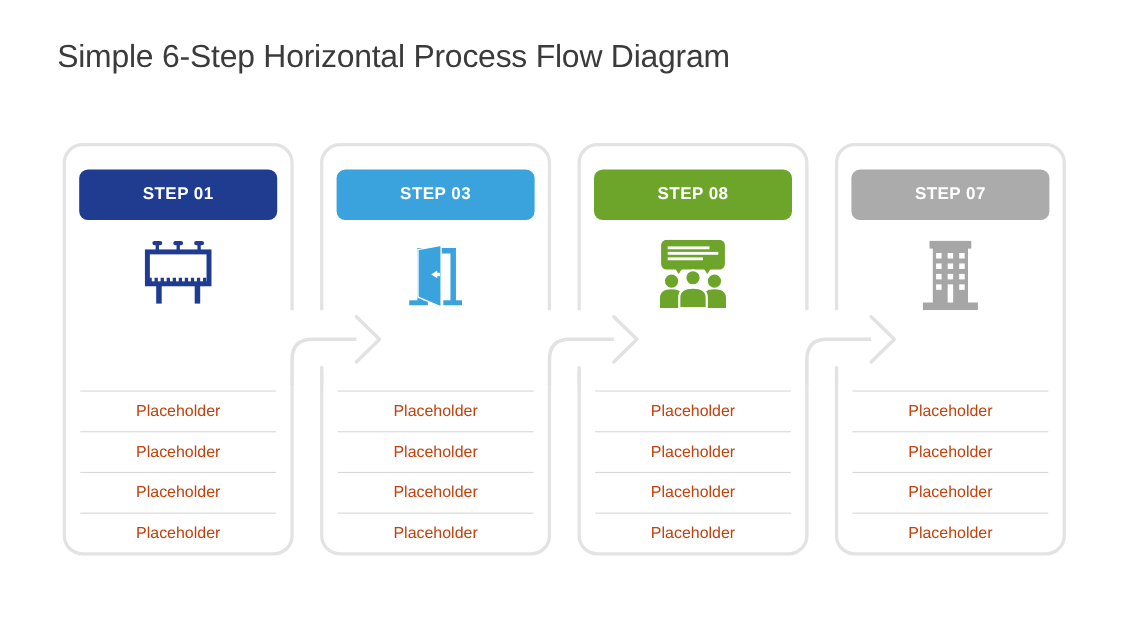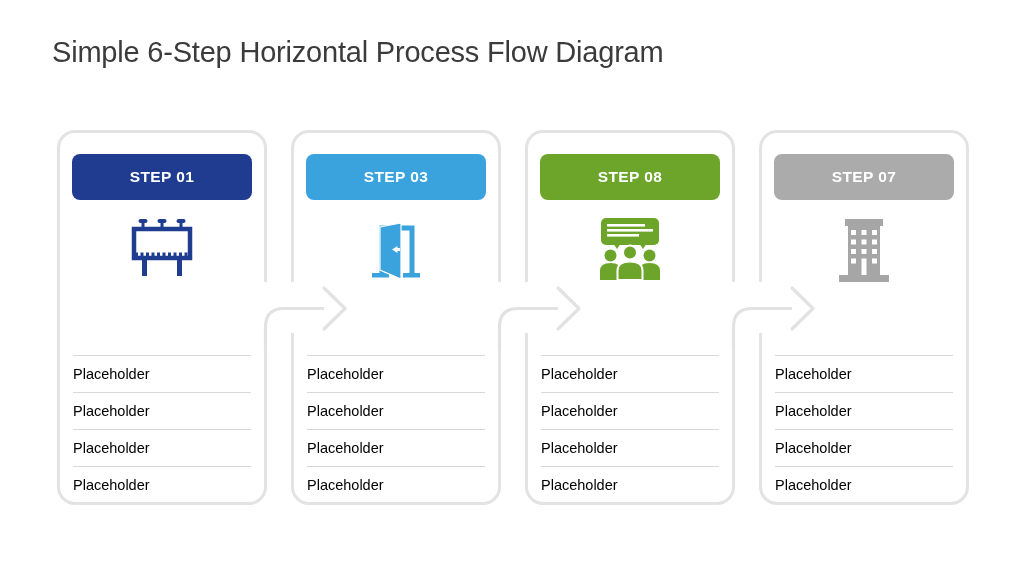--- a/index.html
+++ b/index.html
@@ -10,21 +10,21 @@
   .card{position:absolute;top:130px;width:210px;height:375px;box-sizing:border-box;
         background:#fff;border:3px solid #e3e3e3;border-radius:18px;}
   .c1{left:57px}.c2{left:291px}.c3{left:525px}.c4{left:759px}
   .badge{position:absolute;left:12px;right:12px;top:21px;height:46px;border-radius:8px;
          display:flex;align-items:center;justify-content:center;color:#fff;
          font-size:15.5px;font-weight:bold;letter-spacing:0.4px;}
   .badge-1{background:#1f3c90}.badge-2{background:#3aa2dc}.badge-3{background:#6da52b}.badge-4{background:#ababab}
   .icon-wrap{position:absolute;left:50%;top:85px;transform:translateX(-50%);line-height:0;}
   .rows{position:absolute;left:13px;right:13px;top:222px;margin:0;padding:0;list-style:none;}
   .rows li{height:36px;border-top:1px solid #d8d8d8;display:flex;align-items:center;
-           justify-content:flex-start;font-size:14.5px;color:#000000;}
+           justify-content:center;font-size:14.5px;color:#c2410c;}
   .gap-mask{position:absolute;top:282px;width:9px;background:#ffffff;}
   .mA{height:66px}.mB{height:54px}
   .m1a{left:262px}.m1b{left:288px}.m2a{left:496px}.m2b{left:522px}.m3a{left:730px}.m3b{left:756px}
   .arrow{position:absolute;top:275px;}
   .a1{left:252px}.a2{left:486px}.a3{left:720px}
   .arrow-line{fill:none;stroke:#e2e2e2;stroke-width:3.2;}
   .arrow-head{fill:none;stroke:#e2e2e2;stroke-width:3.2;stroke-linejoin:round;stroke-linecap:round;}
   .border-resume{fill:none;stroke:#e3e3e3;stroke-width:3;}
 </style>
 </head>

